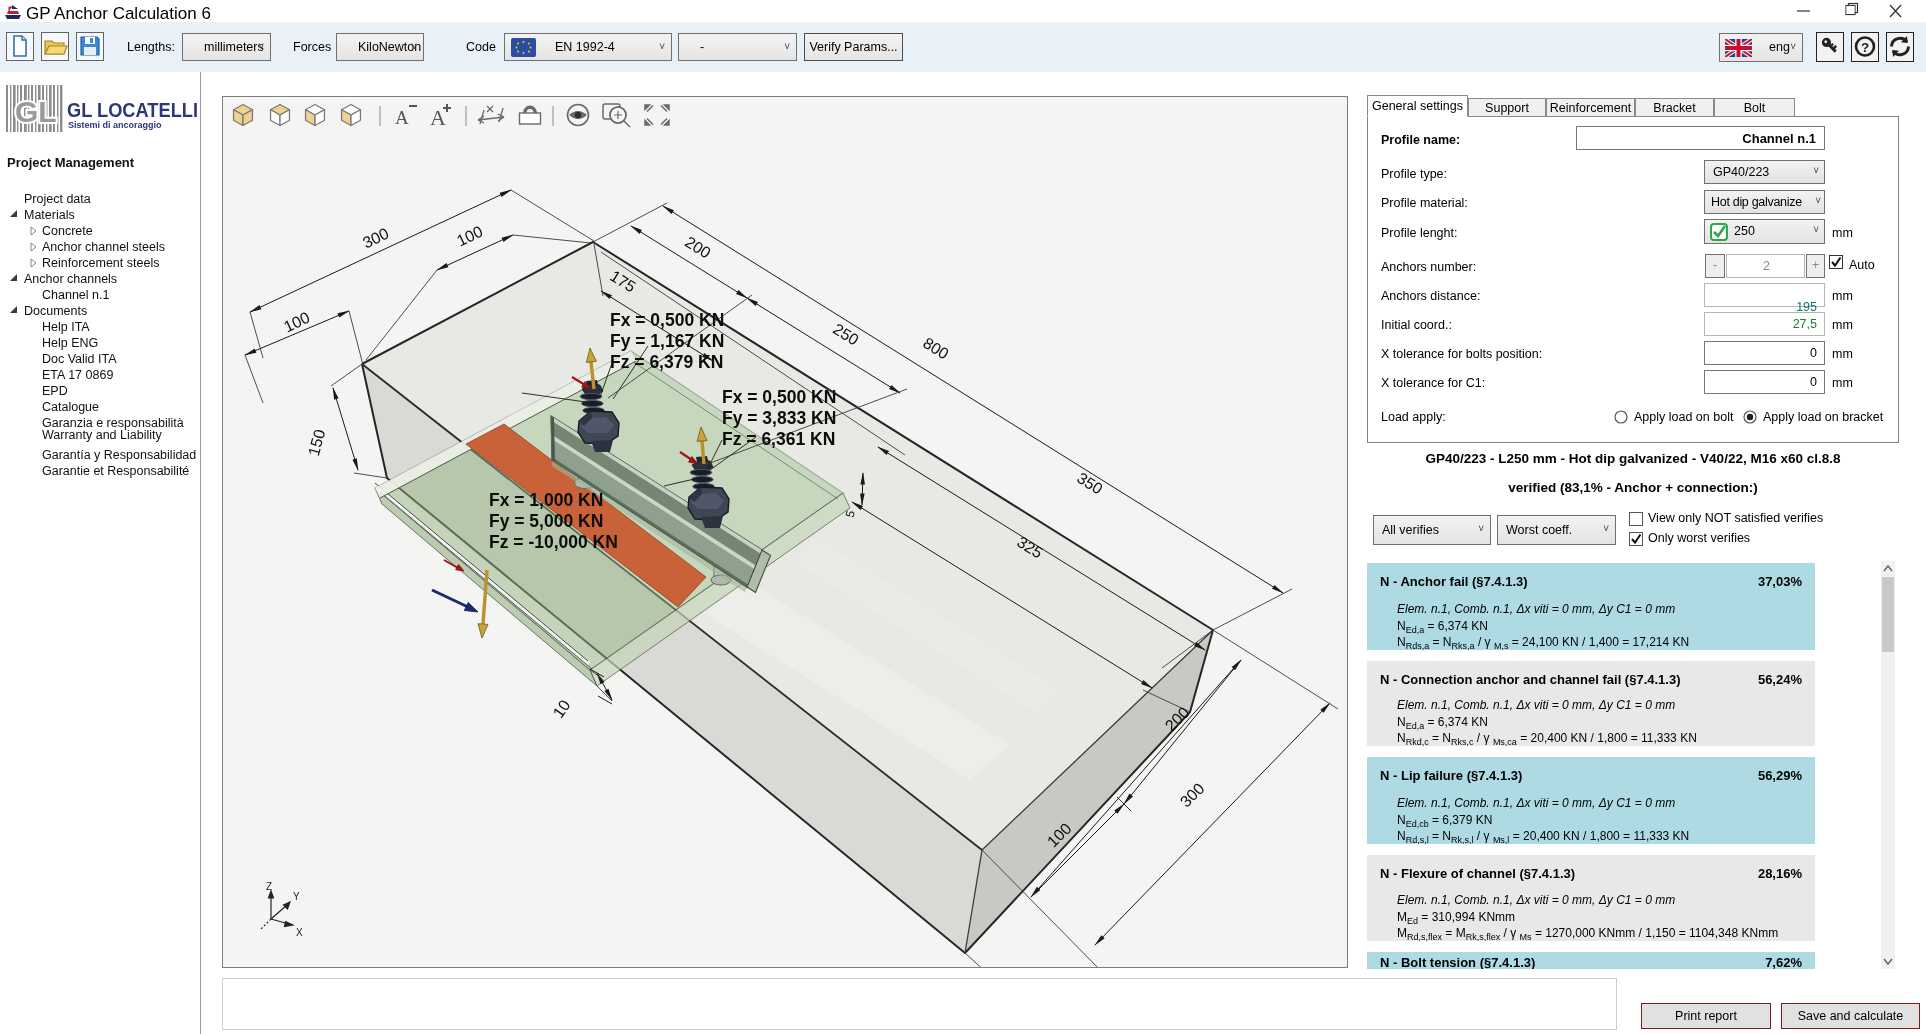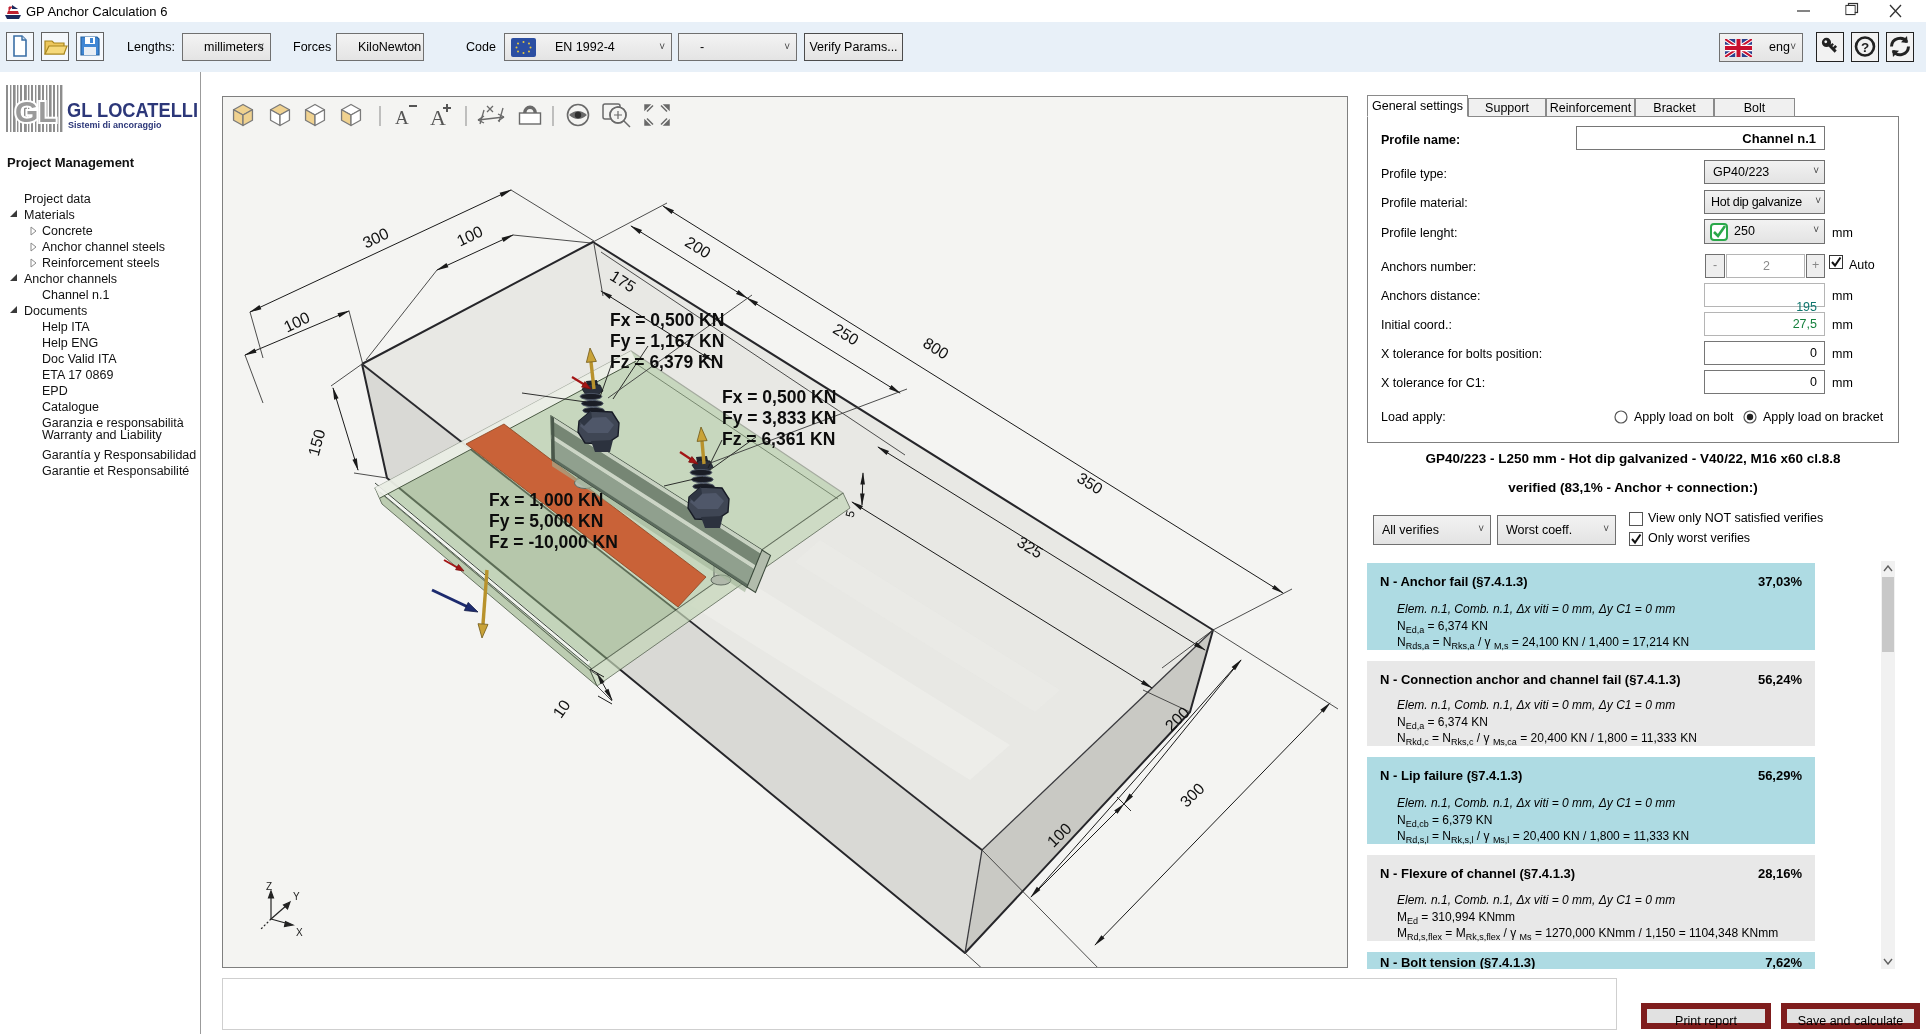--- a/index.html
+++ b/index.html
@@ -1,41 +1,41 @@
 <!DOCTYPE html>
 <html><head>
 <meta charset="utf-8">
 <style>
 * { margin:0; padding:0; box-sizing:border-box; }
 html,body { width:1926px; height:1034px; overflow:hidden; background:#fff;
   font-family:"Liberation Sans", sans-serif; color:#000; }
 .abs { position:absolute; }
 #titlebar { position:absolute; left:0; top:0; width:1926px; height:22px; background:#fff; }
-#titletext { position:absolute; left:26px; top:4px; font-size:13px; }
+#titletext { position:absolute; left:26px; top:4px; font-size:17px; }
 #toolbar { position:absolute; left:0; top:22px; width:1926px; height:50px; background:#e8f0f8; }
 .tbtn { position:absolute; top:10px; width:28px; height:29px; border:1px solid #636363; background:rgba(255,255,255,0.55); }
 .lbl { position:absolute; font-size:12.5px; line-height:28px; height:28px; top:11px; }
 .combo { position:absolute; top:11px; height:28px; border:1px solid #707070;
   background:linear-gradient(#f3f3f3,#e4e4e4); font-size:12.5px; line-height:26px; }
 .combo .tx { position:absolute; left:8px; top:0; white-space:nowrap;margin-left:13px; }
 .combo .chev { position:absolute; right:6px; top:0px; color:#444; font-size:10px; }
 #sidebar { position:absolute; left:0; top:72px; width:201px; height:962px; background:#fff; border-right:1px solid #9b9b9b; }
 .treerow { position:absolute; font-size:12.5px; white-space:nowrap; color:#111; }
 #viewport { position:absolute; left:222px; top:96px; width:1126px; height:872px; border:1px solid #7f7f7f; background:#f4f4f2; }
 #rpanel { position:absolute; left:1360px; top:90px; width:566px; height:944px; background:#fff; }
 .tab { position:absolute; font-size:12.5px; text-align:center; background:#f0f0f0; border:1px solid #8a8a8a; }
 .ftext { position:absolute; font-size:12.5px; white-space:nowrap; }
 .finput { position:absolute; border:1px solid #767676; background:#fff; font-size:12.5px; }
 .fcombo { position:absolute; border:1px solid #707070; background:linear-gradient(#f2f2f2,#e3e3e3); font-size:12.5px; }
 .vitem { position:absolute; left:7px; width:448px;padding-left:16px; }
 .vtitle { position:absolute; left:13px; top:11px; font-size:13px; font-weight:bold; }
 .vpct { position:absolute; right:13px; top:11px; font-size:13px; font-weight:bold; }
 .vline { position:absolute; left:30px; font-size:12px; white-space:nowrap; }
 sub { font-size:9px; }
-.btn { position:absolute; border:6px solid #7f1d1d; background:#e1e1e1; font-size:12.5px; text-align:center; }
+.btn { position:absolute; border:1px solid #7f1d1d; background:#e1e1e1; font-size:12.5px; text-align:center; }
 </style>
 </head>
 <body>
 <div style="position:absolute;left:0;top:22px;width:1px;height:1012px;background:#d5d5d5"></div>
 <div id="titlebar">
   <svg class="abs" style="left:4px;top:3px" width="19" height="17" viewBox="0 0 19 17">
     <path d="M1 12 L17 12 L15 16 L3 16 Z" fill="#1b2a5e"></path>
     <path d="M3 11 L15 11 L14 8 L4 8 Z" fill="#c02030"></path>
     <path d="M8 8 L8 2 L14 6 L8 6" fill="#1b2a5e"></path>
     <path d="M5 8 L5 4 L8 4" fill="#c02030" stroke="#c02030"></path>

